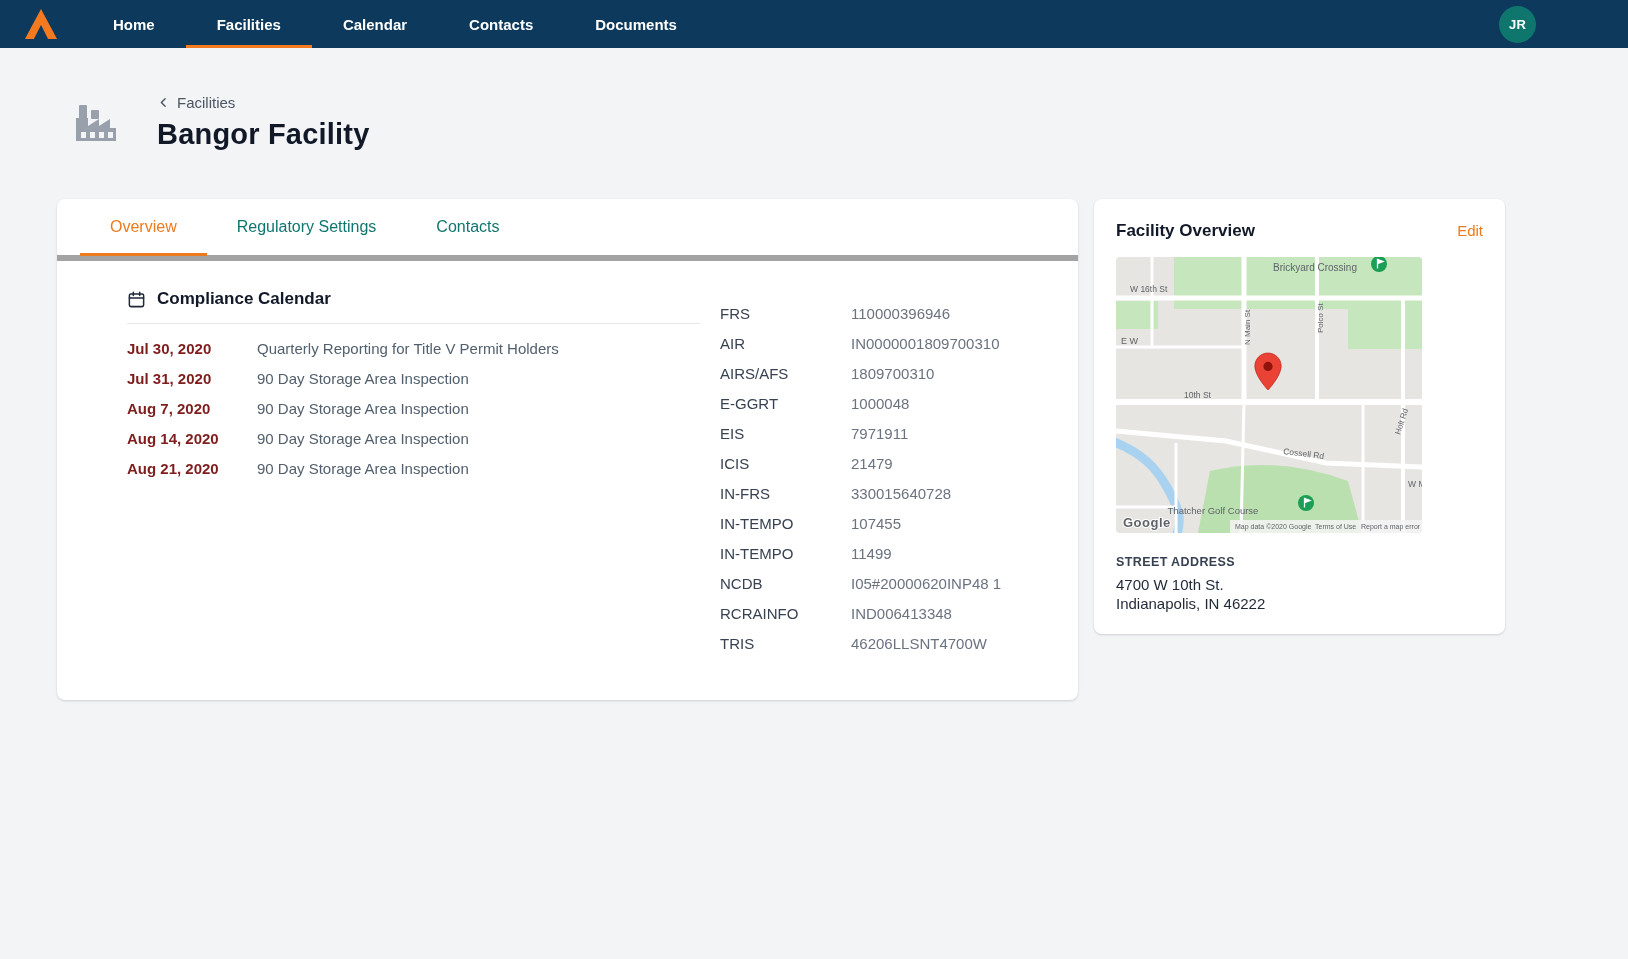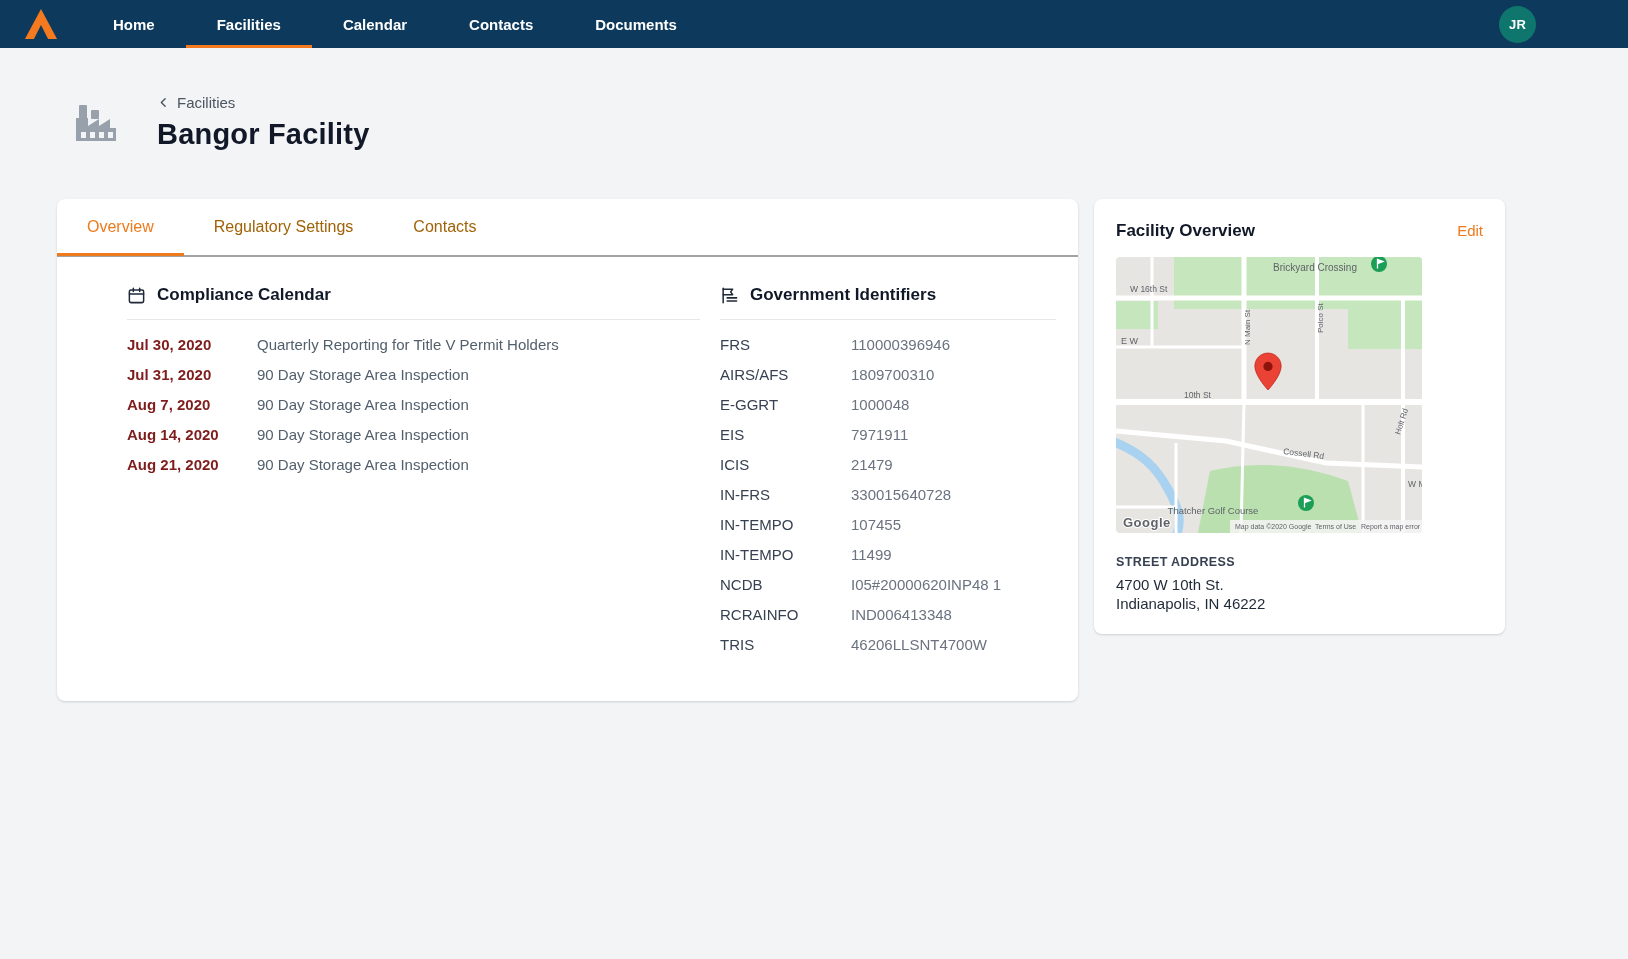--- a/index.html
+++ b/index.html
@@ -57,24 +57,24 @@
     display: flex; align-items: flex-start; gap: 16px;
     margin: 48px 0 0 57px; width: 1448px;
   }
   .card {
     background: #ffffff; border-radius: 8px;
     box-shadow: 0 1px 3px rgba(16,24,40,.10), 0 1px 2px rgba(16,24,40,.06);
   }
   .main-card { flex: 1; }
 
   
-  .tabs { display: flex; border-bottom: 2px solid #a3a3a3; }
+  .tabs { display: flex; border-bottom: 6px solid #a3a3a3; padding-left: 23px; }
   .tab {
     height: 56px; display: flex; align-items: center;
-    padding: 0 30px; font-size: 16px; color: #a16207;
+    padding: 0 30px; font-size: 16px; color: #0f766e;
     cursor: pointer; position: relative; white-space: nowrap;
   }
   .tab.active { color: #ed7a1c; }
   .tab.active::after {
     content: ""; position: absolute; left: 0; right: 0; bottom: -1px;
     height: 3px; background: #ed7a1c;
   }
 
   .card-body { display: flex; gap: 20px; padding: 28px 22px 42px 24px; }
   .col-left { flex: 1; min-width: 0; margin-left: 46px; }
@@ -205,35 +205,28 @@
             <span class="cal-event">90 Day Storage Area Inspection</span>
           </div>
           <div class="cal-row">
             <span class="cal-date">Aug 21, 2020</span>
             <span class="cal-event">90 Day Storage Area Inspection</span>
           </div>
         </div>
       </div>
 
       <div class="col-right">
-        <div class="section-head">
-          <span style="display:flex;">
-            <svg width="19" height="19" viewBox="0 0 24 24" fill="none" stroke="currentColor" stroke-width="1.9" stroke-linecap="round" stroke-linejoin="round">
-              <path d="M4 21V3"></path>
-              <path d="M4 4h12l-2.5 3.5L16 11H4"></path>
-              <path d="M9 15h12"></path>
-              <path d="M9 19h12"></path>
-            </svg>
-          </span>
-          <span>Government Identifiers</span>
-        </div>
         <div class="rows">
           <div class="id-row">
             <span class="id-key">FRS</span>
             <span class="id-val">110000396946</span>
+          </div>
+          <div class="id-row">
+            <span class="id-key">AIR</span>
+            <span class="id-val">IN0000001809700310</span>
           </div>
           <div class="id-row">
             <span class="id-key">AIRS/AFS</span>
             <span class="id-val">1809700310</span>
           </div>
           <div class="id-row">
             <span class="id-key">E-GGRT</span>
             <span class="id-val">1000048</span>
           </div>
           <div class="id-row">

